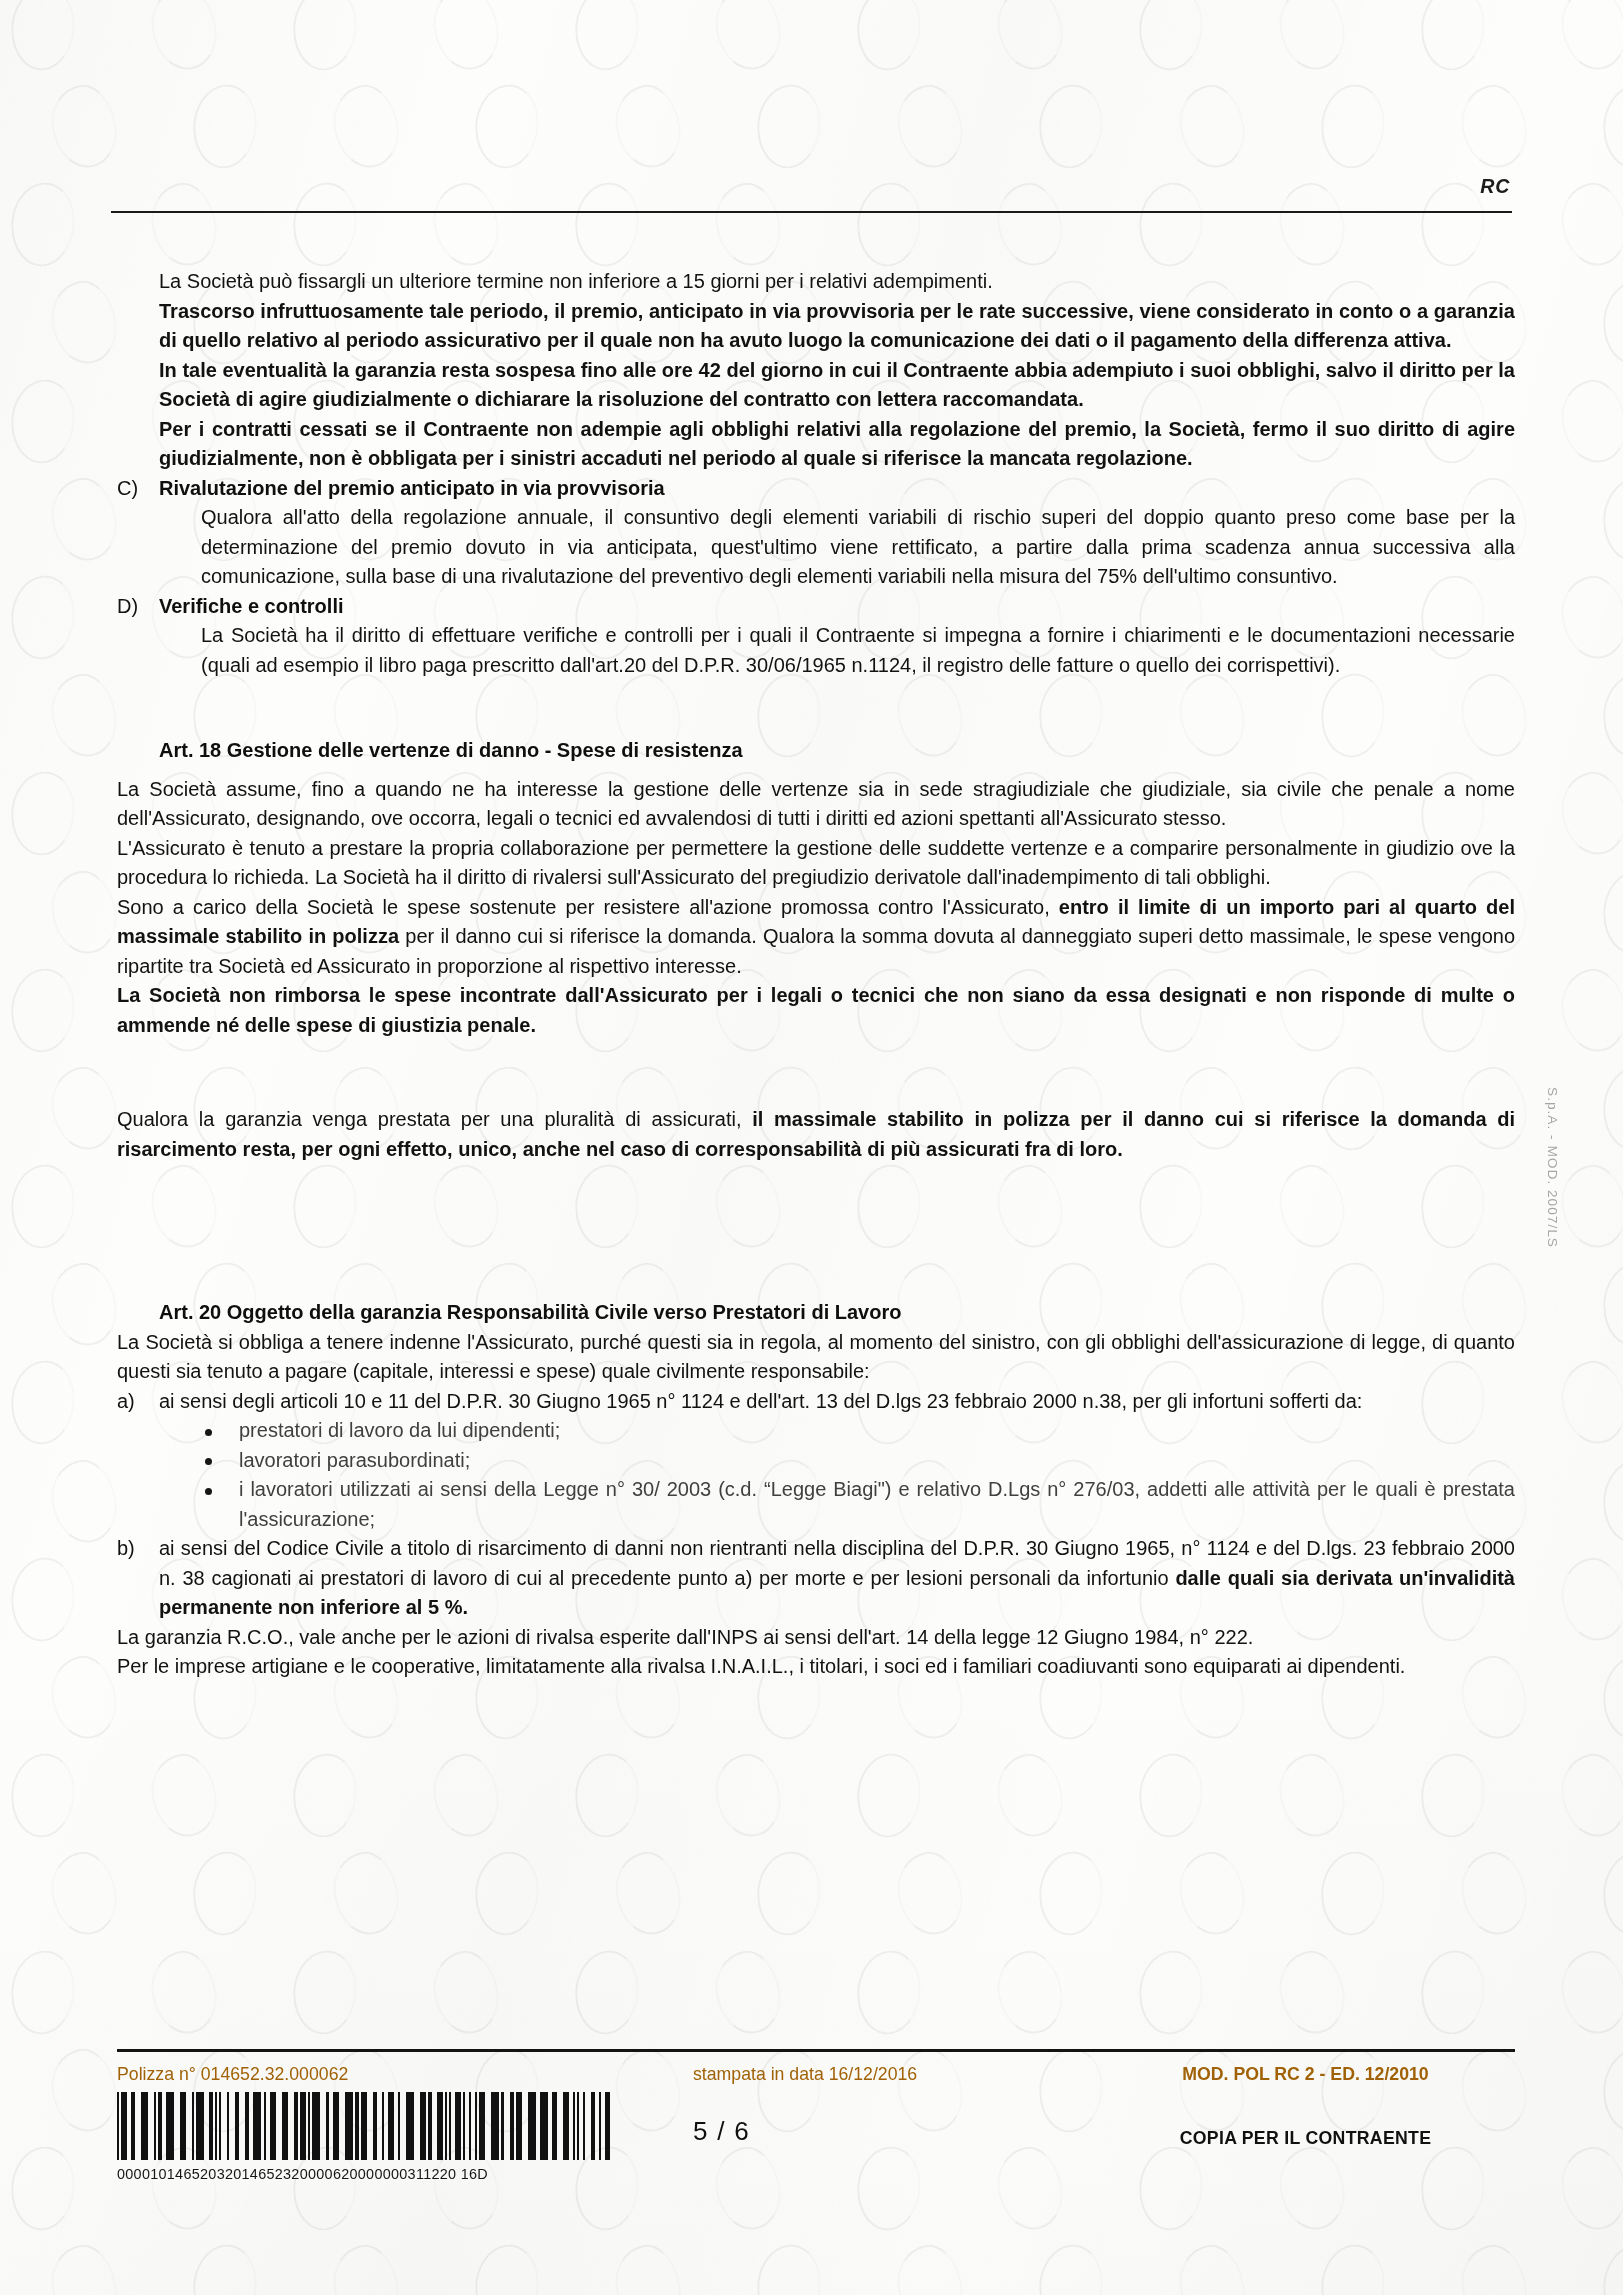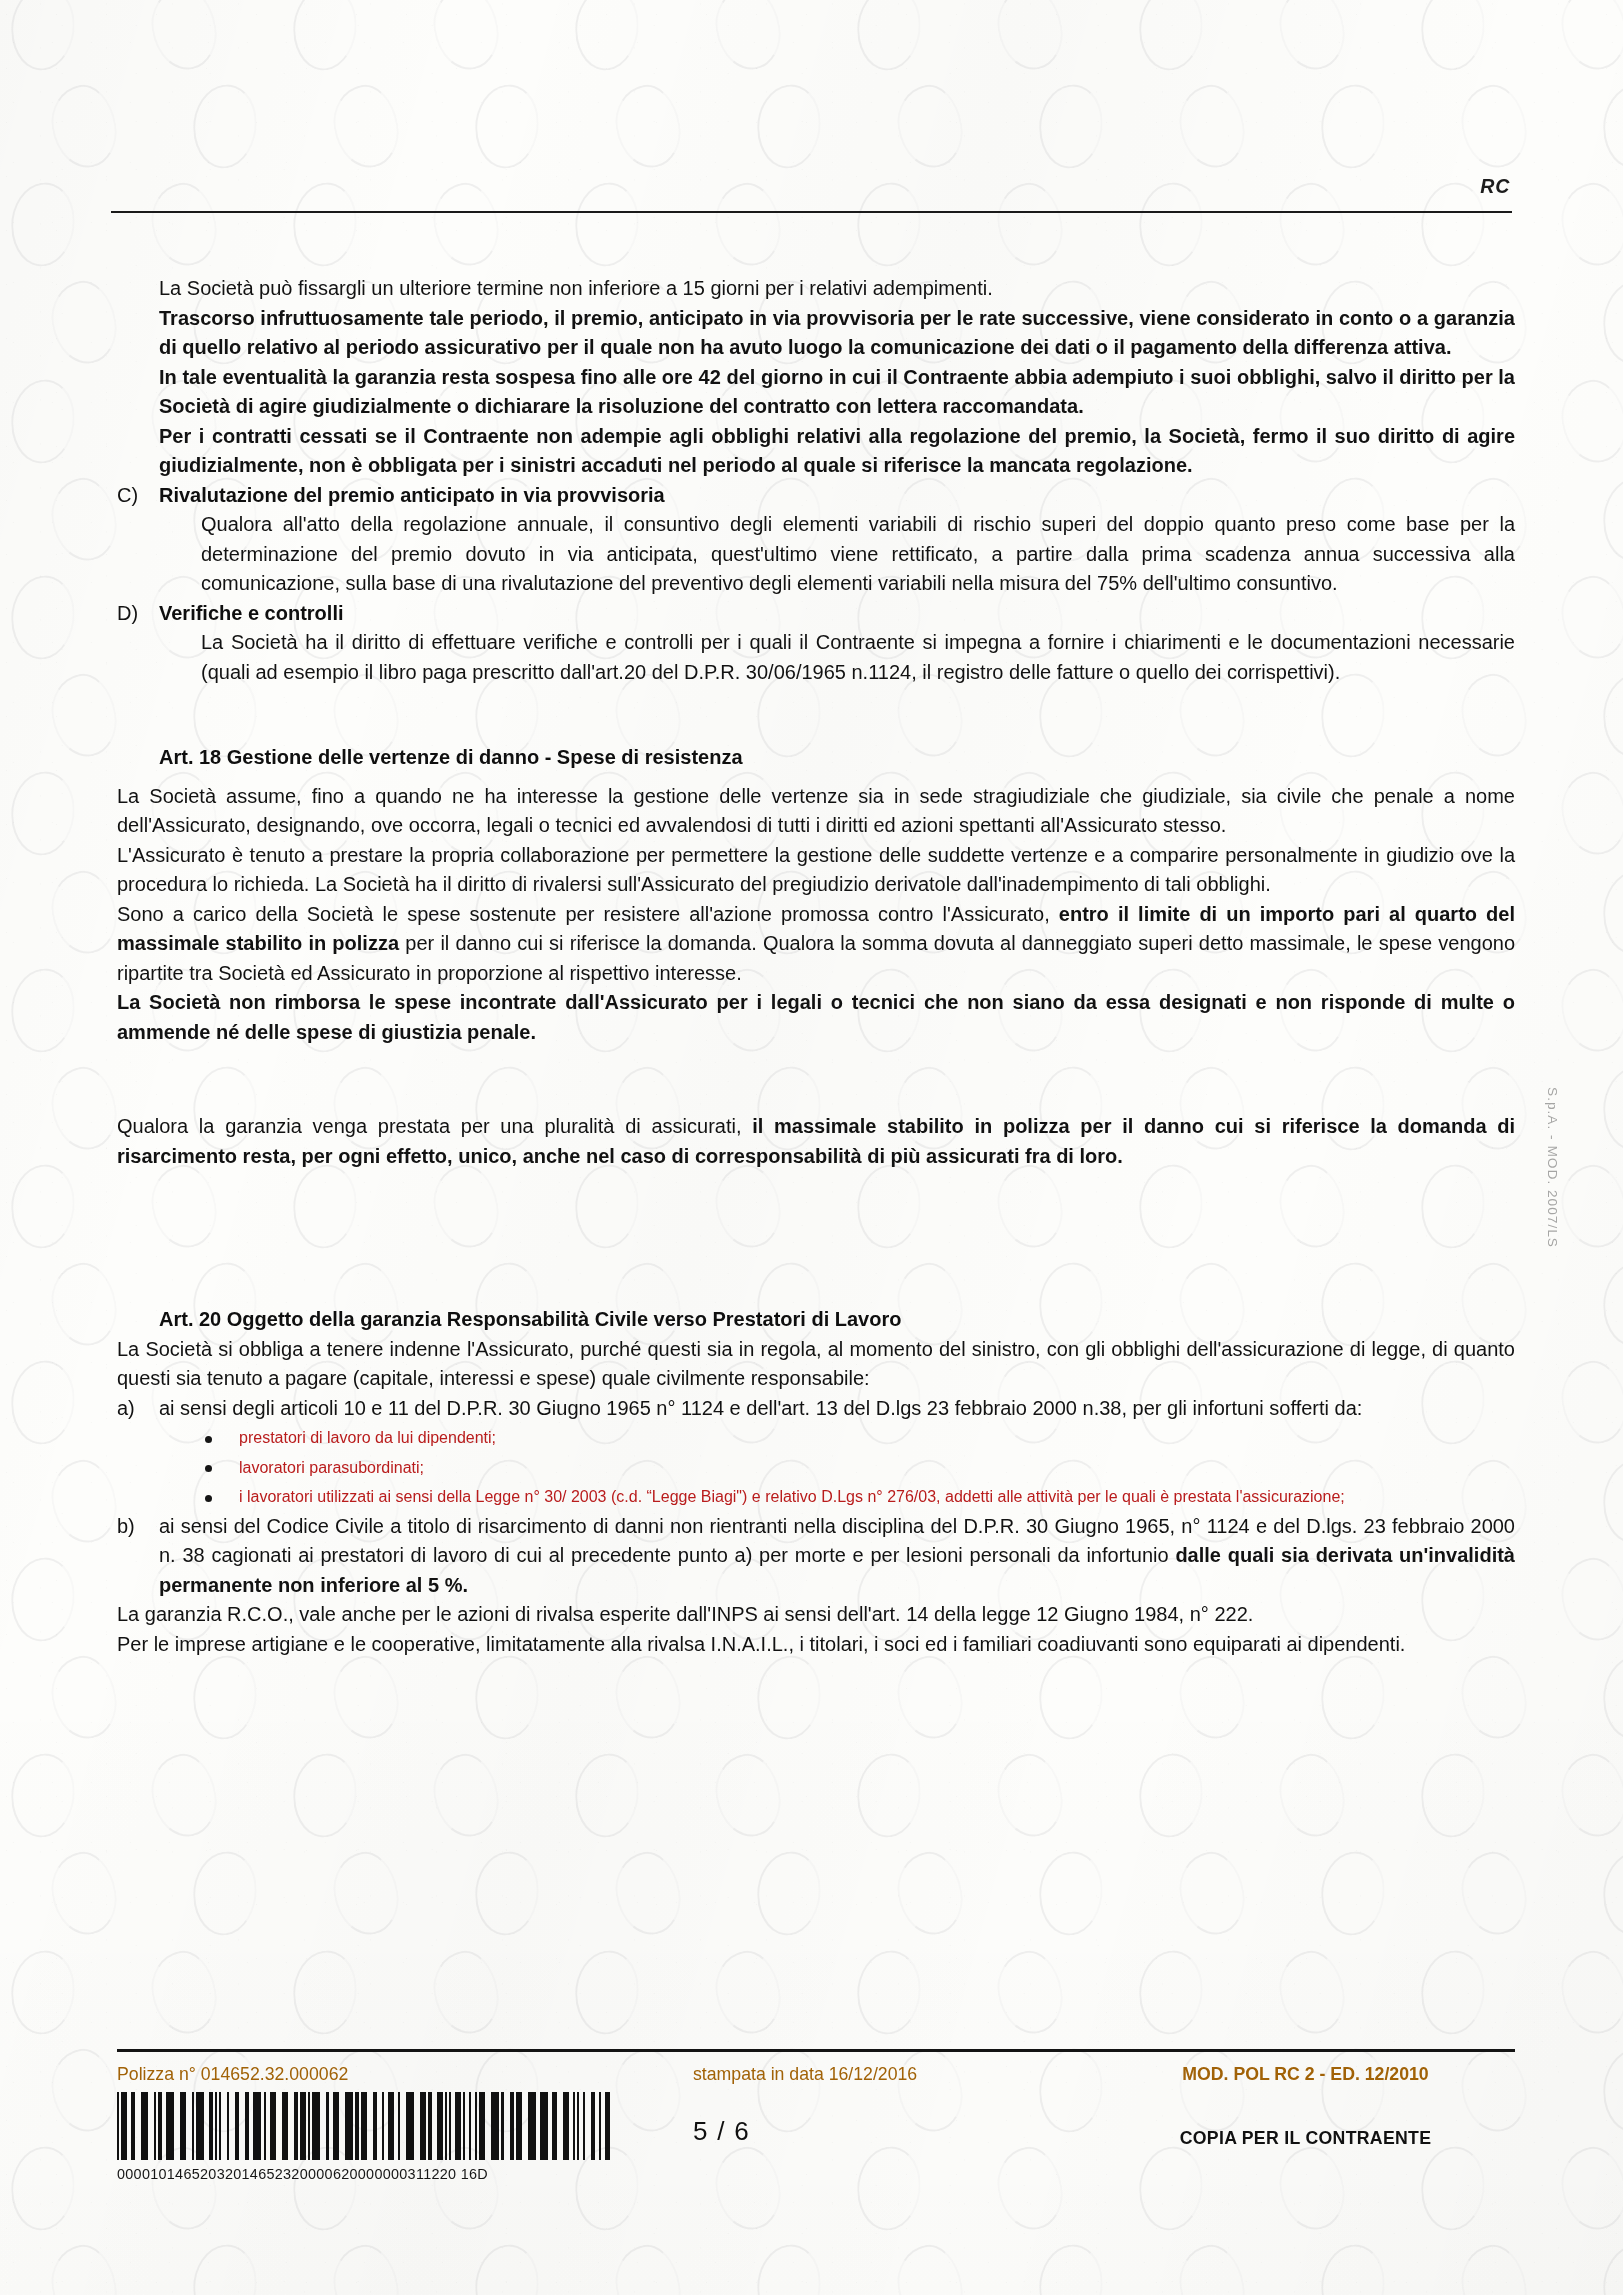--- a/index.html
+++ b/index.html
@@ -106,21 +106,21 @@
     font-size: 13.7px;
     color: rgba(60,60,60,0.45);
     writing-mode: vertical-rl;
     letter-spacing: 1px;
     white-space: nowrap;
   }
 
   .body {
     position: absolute;
     left: 117px;
-    top: 274px;
+    top: 267px;
     width: 1398px;
   }
 
   p.t {
     margin: 0;
     font-size: 20px;
     line-height: 29.5px;
     text-align: justify;
     text-justify: inter-word;
     color: #121212;
@@ -183,25 +183,25 @@
   }
 
   
   ul.bl {
     list-style: none;
     margin: 0;
     padding: 0 0 0 84px;
   }
   ul.bl > li {
     position: relative;
-    font-size: 16px;
+    font-size: 20px;
     line-height: 29.5px;
     text-align: justify;
     padding-left: 38px;
-    color: #b91c1c;
+    color: #404040;
   }
   ul.bl > li::before {
     content: "";
     position: absolute;
     left: 3.9px;
     top: 12.4px;
     width: 7.2px;
     height: 7.2px;
     border-radius: 50%;
     background: #161616;

